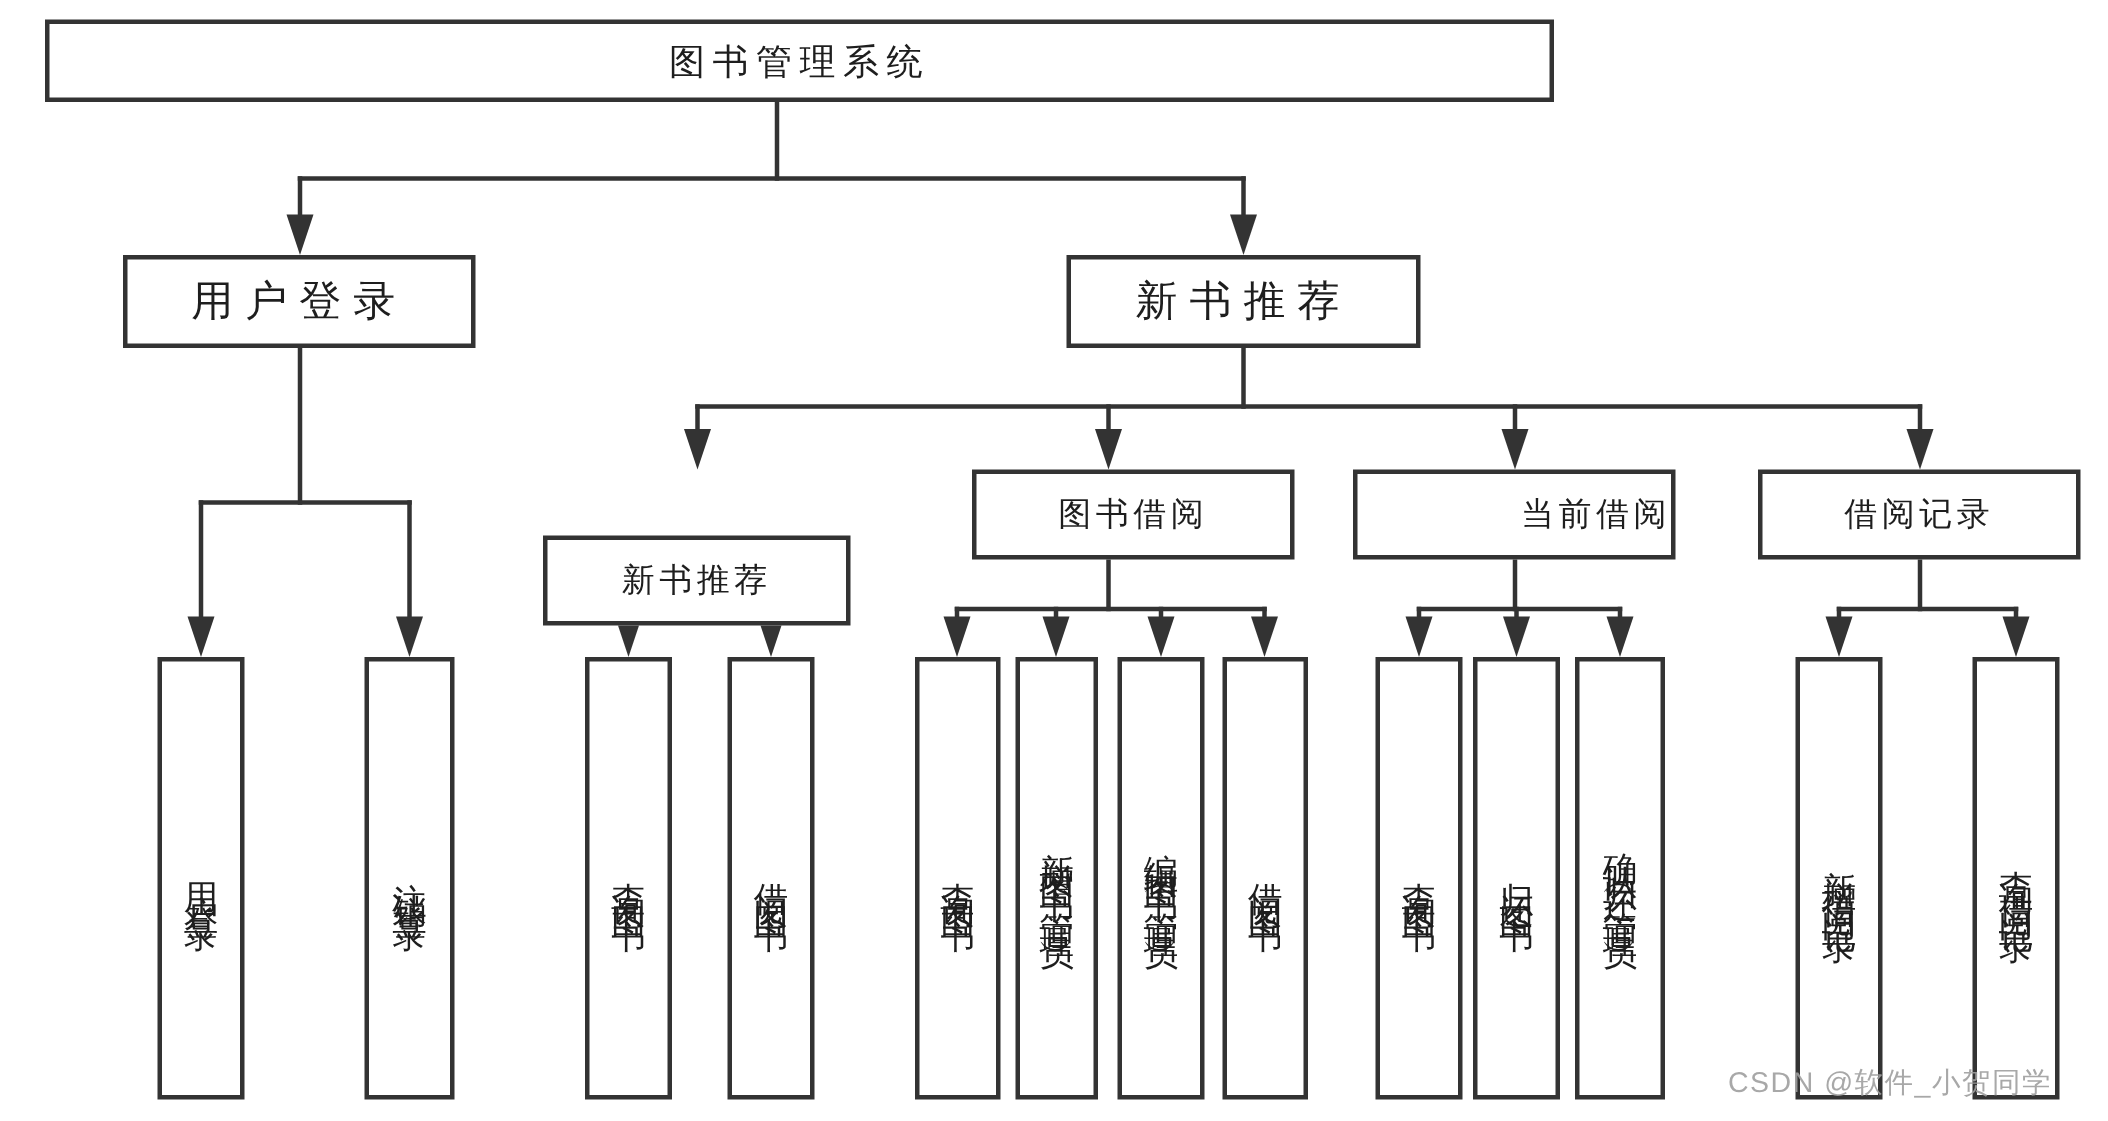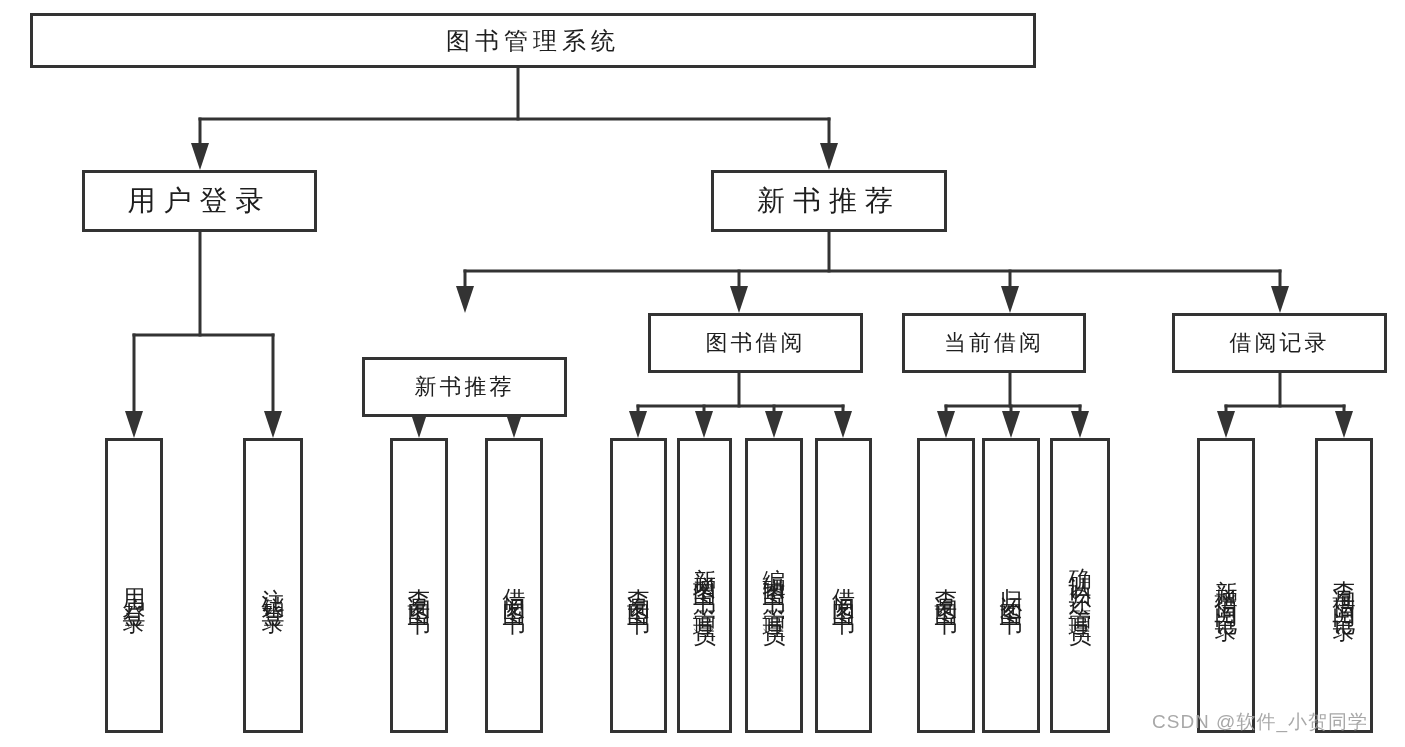--- a/index.html
+++ b/index.html
@@ -145,21 +145,21 @@
   <div class="box l1-box" style="left:711px; top:170px; width:236px; height:62px;">
     <span>新书推荐</span>
   </div>
 
   <div class="box l2-box" style="left:362px; top:313px; width:205px; height:60px;margin-top:44px;">
     <span>新书推荐</span>
   </div>
   <div class="box l2-box" style="left:632px; top:313px; width:215px; height:60px;margin-left:16px;">
     <span>图书借阅</span>
   </div>
-  <div class="box l2-box" style="left:902px; top:313px; width:184px; height:60px;">
+  <div class="box l2-box" style="left:902px; top:313px; width:215px; height:60px;justify-content:flex-end;">
     <span>当前借阅</span>
   </div>
   <div class="box l2-box" style="left:1172px; top:313px; width:215px; height:60px;">
     <span>借阅记录</span>
   </div>
 
   <div class="box v-box" style="left:105px; top:438px; width:58px; height:295px;">
     <span>用户登录</span>
   </div>
   <div class="box v-box" style="left:243px; top:438px; width:60px; height:295px;">

